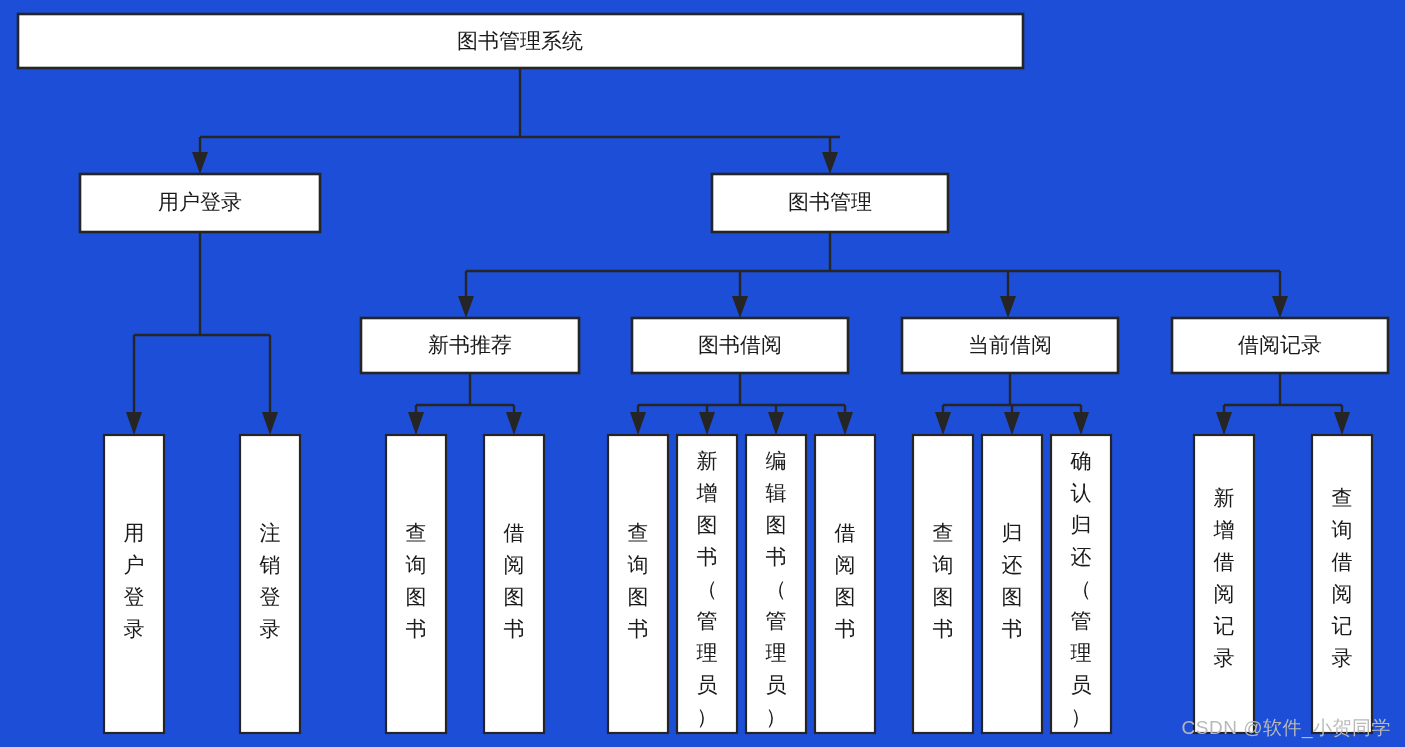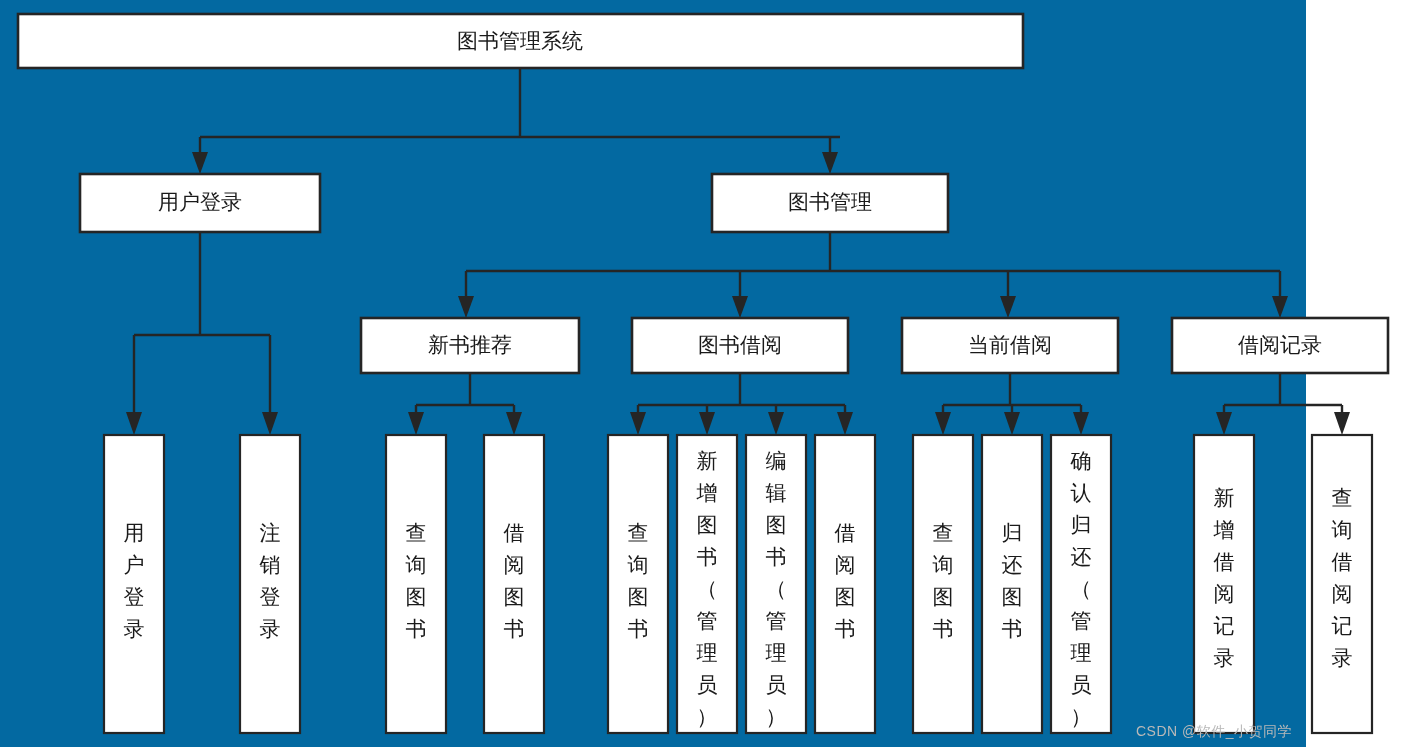--- a/index.html
+++ b/index.html
@@ -9,23 +9,23 @@
   }
   body {
     width: 1405px;
     height: 747px;
     font-family: "Liberation Sans", "DejaVu Sans", sans-serif;
     overflow: hidden;
     position: relative;
   }
   #diagram-root {
     position: relative;
-    width: 1306px;
+    width: 1405px;
     height: 747px;
-    background: #0369a1;
+    background: #1d4ed8;
   }
   svg#flow {
     position: absolute;
     top: 0;
     left: 0;
     width: 1405px;
     height: 747px;
     display: block;
   }
   .node-rect {
@@ -57,21 +57,21 @@
     fill: #1a1a1a;
     font-family: "Liberation Sans", "DejaVu Sans", sans-serif;
     font-size: 21px;
     text-anchor: middle;
   }
   .watermark {
     position: absolute;
     right: 14px;
     bottom: 6px;
     font-family: "Liberation Sans", "DejaVu Sans", sans-serif;
-    font-size: 14px;
+    font-size: 19px;
     color: #b9b9b9;
     white-space: nowrap;
     letter-spacing: 0.5px;
     user-select: none;
   }
 </style>
 </head>
 <body>
 
 <div id="diagram-root">

